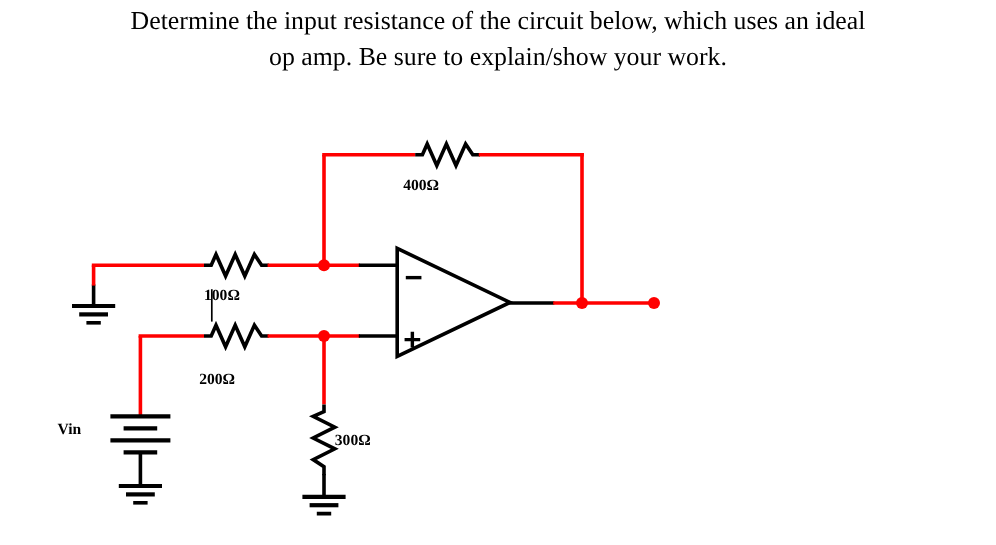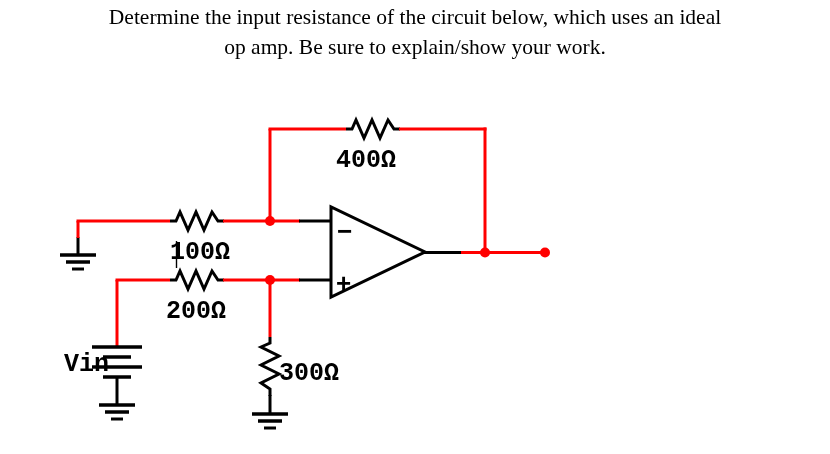--- a/index.html
+++ b/index.html
@@ -30,23 +30,23 @@
   }
   #circuit {
     position: absolute;
     left: 0px;
     top: 0px;
     width: 830px;
     height: 454px;
   }
   .lbl {
     position: absolute;
-    font-family: Liberation Mono, monospace;
+    font-family: Liberation Serif, serif;
     font-weight: bold;
-    font-size: 25px;
+    font-size: 13px;
     color: #000000;
     white-space: nowrap;
   }
 </style>
 </head>
 <body>
 
 <div id="page">
 
   <div id="title">Determine the input resistance of the circuit below, which uses an ideal
@@ -118,19 +118,19 @@
     <text x="337" y="240" font-family="Liberation Sans, sans-serif" font-size="26" font-weight="bold" fill="#000000">−</text>
     <text x="336" y="292" font-family="Liberation Sans, sans-serif" font-size="26" font-weight="bold" fill="#000000">+</text>
 
     <path d="M 176.5 241 L 176.5 268" stroke="#000000" stroke-width="1.4" fill="none"></path>
   </svg>
 
   <div class="lbl" style="left:336px; top:146px;">400Ω</div>
 
   <div class="lbl" style="left:170px; top:238px;">100Ω</div>
 
-  <div class="lbl" style="left:166px; top:297px;">200Ω</div>
+  <div class="lbl" style="left:166px; top:308px;">200Ω</div>
 
   <div class="lbl" style="left:279px; top:359px;">300Ω</div>
 
-  <div class="lbl" style="left:48px; top:350px;margin-left:16px;">Vin</div>
+  <div class="lbl" style="left:48px; top:350px;">Vin</div>
 
 </div>
 
 </body></html>

